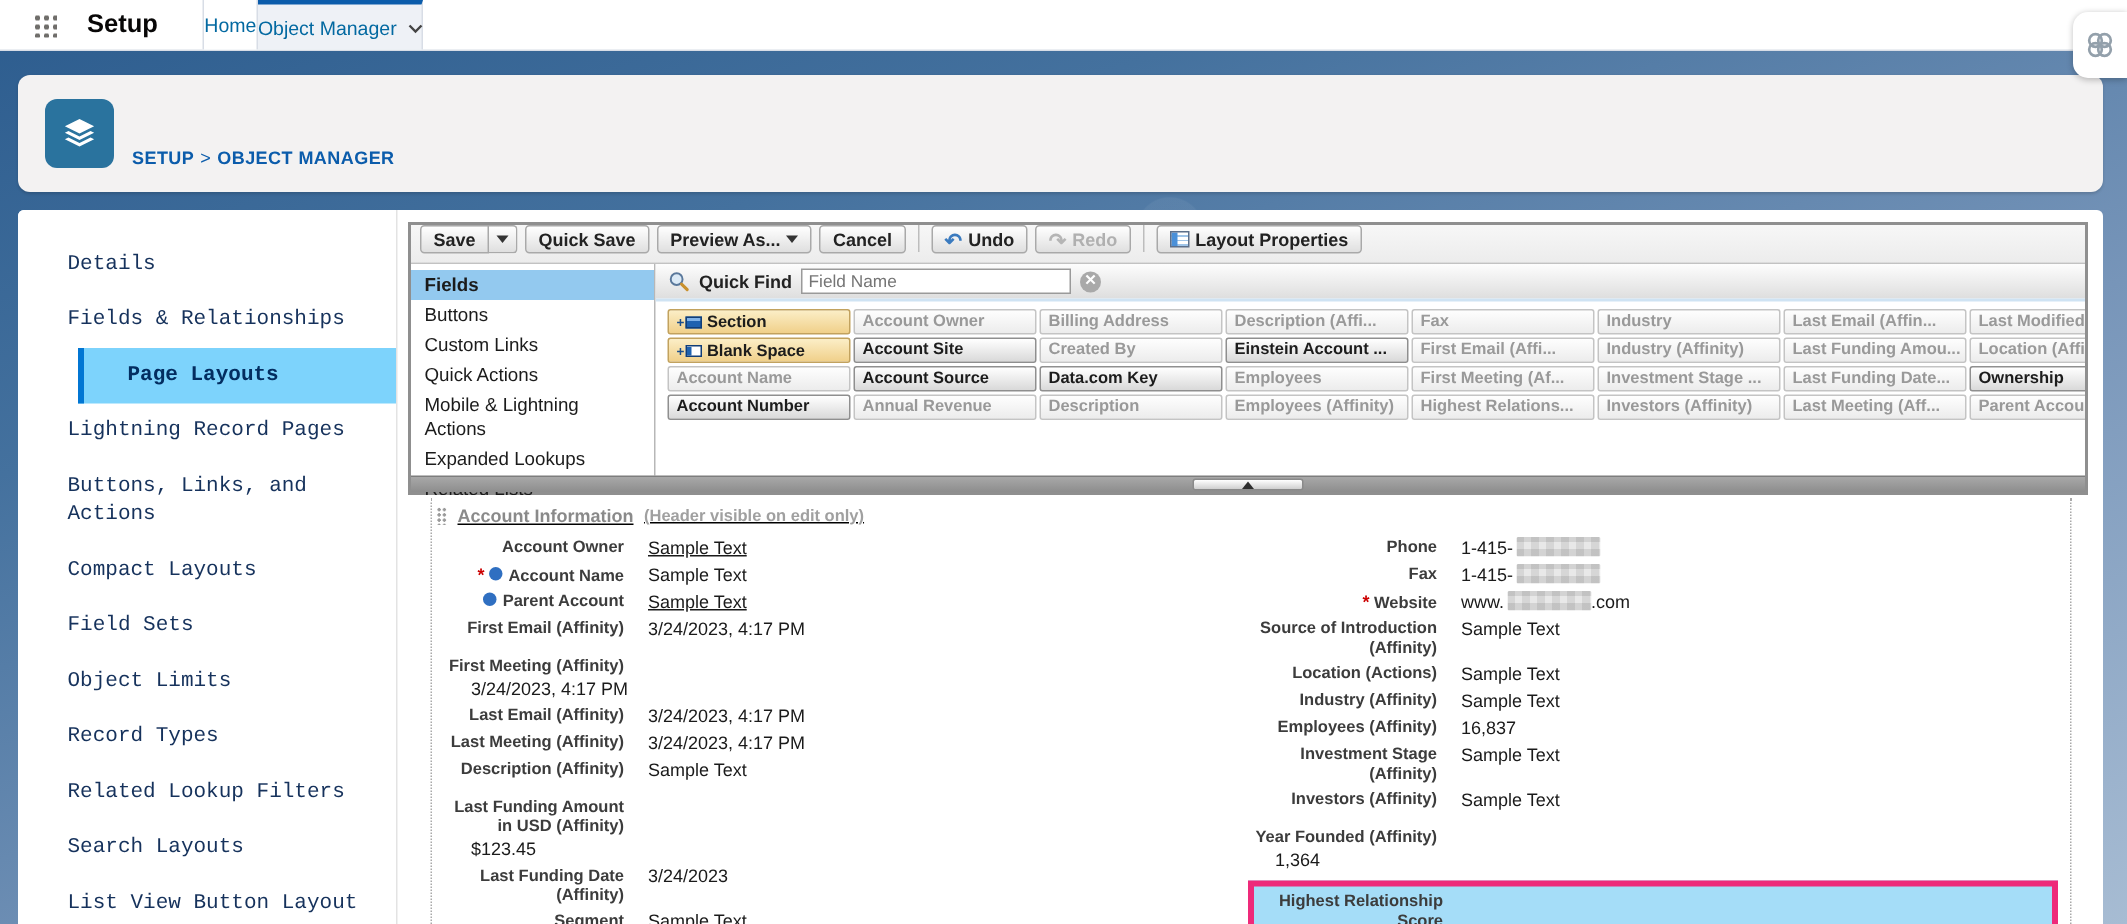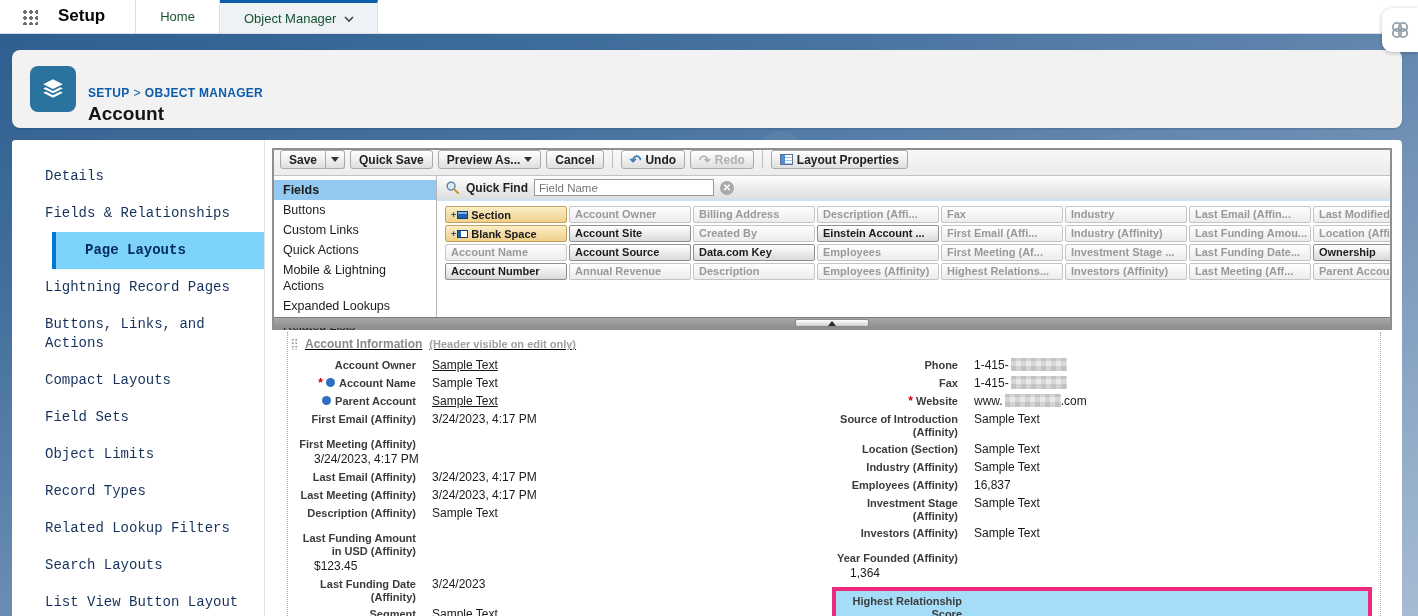--- a/index.html
+++ b/index.html
@@ -15,21 +15,21 @@
       linear-gradient(160deg, #2c5c8e 0%, #44719e 28%, #7795b9 62%, #a7bcd3 100%);
   }
 
   
   .topnav { position:absolute; top:0; left:0; right:0; height:34px; background:#fff;
     display:flex; align-items:stretch; z-index:5; border-bottom:1px solid #d8dde6; }
   .waffle { width:16px; height:16px; margin:9px 14px 0 22px; cursor:pointer;
     background:radial-gradient(circle, #706e6b 1.7px, transparent 2px); background-size:6px 6px; }
   .app-name { font-size:17px; font-weight:bold; color:#080707; padding:6px 30px 0 6px; }
   .tabs { display:flex; align-items:stretch; }
-  .tab { display:flex; align-items:center; gap:8px; padding:0 24px; font-size:13px; color:#14532d;
+  .tab { display:flex; align-items:center; gap:8px; padding:0 0; font-size:13px; color:#0369a1;
     border-left:1px solid #d8dde6; border-right:1px solid #d8dde6; cursor:pointer; background:#fff; }
   .tab + .tab { border-left:none; }
   .tab.active { background:#eef1f6; border-top:3px solid #0b5cab; }
   .chev { width:9px; height:9px; }
   .chev svg { display:block; }
 
   .side-flap { position:absolute; top:8px; right:0; width:36px; height:44px; background:#fff;
     border-radius:10px 0 0 10px; box-shadow:0 1px 4px rgba(0,0,0,.25); z-index:6;
     display:flex; align-items:center; justify-content:center; cursor:pointer; }
 
@@ -183,21 +183,20 @@
           <path d="M12 3 L21 7.5 L12 12 L3 7.5 Z"></path>
           <path d="M12 13.8 L5.2 10.4 L3 11.5 L12 16 L21 11.5 L18.8 10.4 Z"></path>
           <path d="M12 17.8 L5.2 14.4 L3 15.5 L12 20 L21 15.5 L18.8 14.4 Z"></path>
         </g>
       </svg>
     </div>
     <div class="head-text">
       <div class="crumb">
         <a>SETUP</a><span class="sep">&gt;</span><a>OBJECT MANAGER</a>
       </div>
-      <div class="title">Account</div>
     </div>
   </div>
 
   <div class="content">
 
     <div class="sidebar" id="sidebar">
         <div class="side-item">Details</div>
         <div class="side-item">Fields &amp; Relationships</div>
         <div class="side-item active">Page Layouts</div>
         <div class="side-item">Lightning Record Pages</div>
@@ -382,21 +381,21 @@
               </div>
               <div class="frow">
                 <div class="flabel"><span class="req-star">*</span><span>Website</span></div>
                 <div class="fvalue"><span>www.</span><span class="blur-block"></span><span>.com</span></div>
               </div>
               <div class="frow">
                 <div class="flabel"><span>Source of Introduction (Affinity)</span></div>
                 <div class="fvalue"><span>Sample Text</span></div>
               </div>
               <div class="frow">
-                <div class="flabel"><span>Location (Section)</span></div>
+                <div class="flabel"><span>Location (Actions)</span></div>
                 <div class="fvalue"><span>Sample Text</span></div>
               </div>
               <div class="frow">
                 <div class="flabel"><span>Industry (Affinity)</span></div>
                 <div class="fvalue"><span>Sample Text</span></div>
               </div>
               <div class="frow">
                 <div class="flabel"><span>Employees (Affinity)</span></div>
                 <div class="fvalue"><span>16,837</span></div>
               </div>

